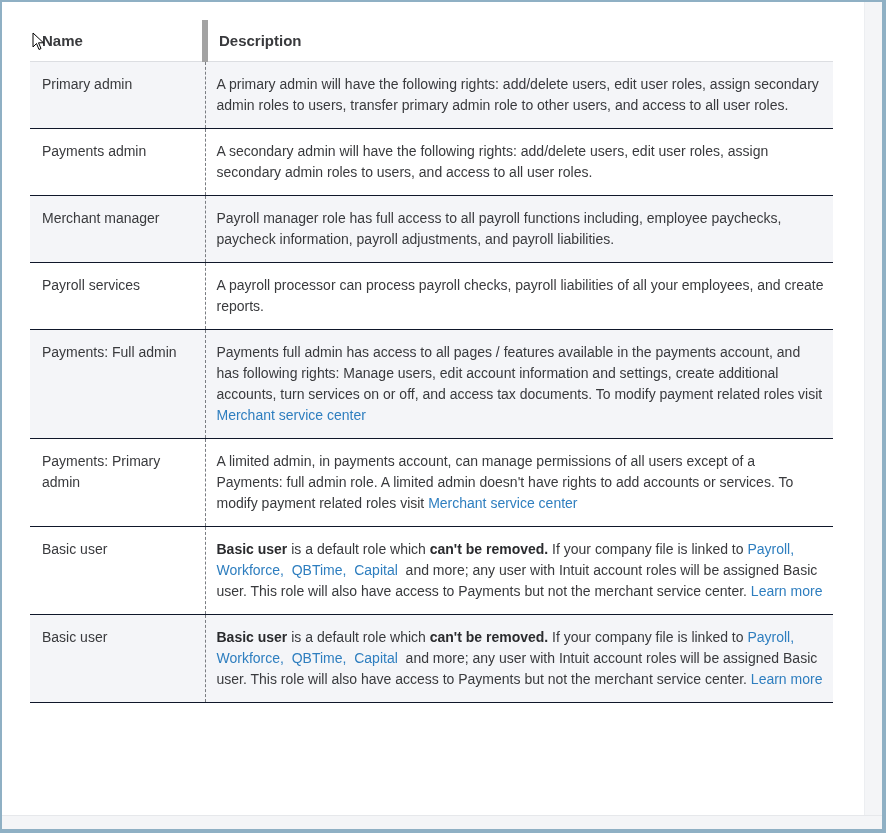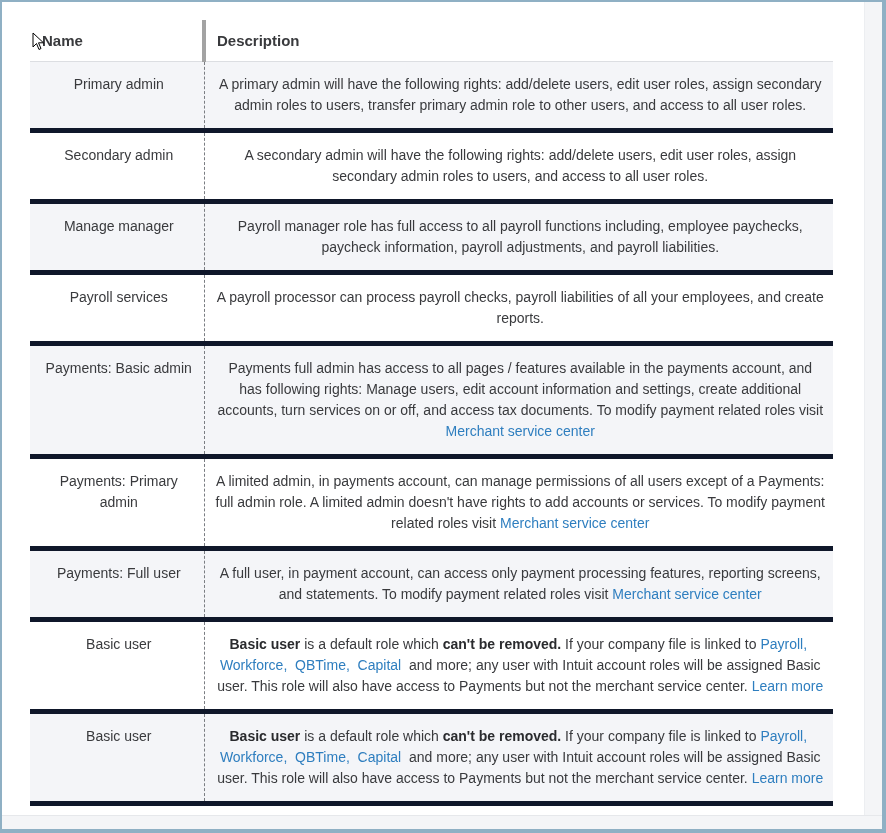--- a/index.html
+++ b/index.html
@@ -62,30 +62,29 @@
       font-size: 15px;
       color: #393a3d;
       height: 41px;
       padding: 0 0 0 0;
       vertical-align: middle;
       border-bottom: 1px solid #dcdee2;
     }
     th.col-name {
       width: 160px;
       padding-left: 12px !important;
-      border-right: 4px solid #a3a3a3;
+      border-right: 6px solid #a3a3a3;
     }
     th.col-desc {
       padding-left: 11px !important;
     }
     table.roles td {
       vertical-align: top;
       line-height: 21px;
-      border-bottom: 5px solid #0f172a;
-      text-align: center;
+      border-bottom: 1px solid #0f172a;
     }
     td.cell-name {
       padding: 12px 8px 12px 12px;
       border-right: 1px dashed #7a7d82;
       width: 140px;
     }
     td.cell-desc {
       padding: 12px 8px 12px 11px;
     }
     tr.alt td {
@@ -124,42 +123,38 @@
           <th class="col-name">Name</th>
           <th class="col-desc">Description</th>
         </tr>
       </thead>
       <tbody>
         <tr class="alt">
           <td class="cell-name">Primary admin</td>
           <td class="cell-desc">A primary admin will have the following rights: add/delete users, edit user roles, assign secondary admin roles to users, transfer primary admin role to other users, and access to all user roles.</td>
         </tr>
         <tr>
-          <td class="cell-name">Secondary admin</td>
+          <td class="cell-name">Payments admin</td>
           <td class="cell-desc">A secondary admin will have the following rights: add/delete users, edit user roles, assign secondary admin roles to users, and access to all user roles.</td>
         </tr>
         <tr class="alt">
-          <td class="cell-name">Manage manager</td>
+          <td class="cell-name">Merchant manager</td>
           <td class="cell-desc">Payroll manager role has full access to all payroll functions including, employee paychecks, paycheck information, payroll adjustments, and payroll liabilities.</td>
         </tr>
         <tr>
           <td class="cell-name">Payroll services</td>
           <td class="cell-desc">A payroll processor can process payroll checks, payroll liabilities of all your employees, and create reports.</td>
         </tr>
         <tr class="alt">
-          <td class="cell-name">Payments: Basic admin</td>
+          <td class="cell-name">Payments: Full admin</td>
           <td class="cell-desc"><span>Payments full admin has access to all pages / features available in the payments account, and has following rights: Manage users, edit account information and settings, create additional accounts, turn services on or off, and access tax documents. To modify payment related roles visit </span><span class="link">Merchant service center</span></td>
         </tr>
         <tr>
           <td class="cell-name">Payments: Primary admin</td>
           <td class="cell-desc"><span>A limited admin, in payments account, can manage permissions of all users except of a Payments: full admin role. A limited admin doesn't have rights to add accounts or services. To modify payment related roles visit </span><span class="link">Merchant service center</span></td>
-        </tr>
-        <tr class="alt">
-          <td class="cell-name">Payments: Full user</td>
-          <td class="cell-desc"><span>A full user, in payment account, can access only payment processing features, reporting screens, and statements. To modify payment related roles visit </span><span class="link">Merchant service center</span></td>
         </tr>
         <tr>
           <td class="cell-name">Basic user</td>
           <td class="cell-desc"><span class="bold">Basic user</span><span> is a default role which </span><span class="bold">can't be removed.</span><span> If your company file is linked to </span><span class="link">Payroll,</span>&nbsp; <span class="link">Workforce,</span>&nbsp; <span class="link">QBTime,</span>&nbsp; <span class="link">Capital</span>&nbsp;<span> and more; any user with Intuit account roles will be assigned Basic user. This role will also have access to Payments but not the merchant service center. </span><span class="link">Learn more</span></td>
         </tr>
         <tr class="alt">
           <td class="cell-name">Basic user</td>
           <td class="cell-desc"><span class="bold">Basic user</span><span> is a default role which </span><span class="bold">can't be removed.</span><span> If your company file is linked to </span><span class="link">Payroll,</span>&nbsp; <span class="link">Workforce,</span>&nbsp; <span class="link">QBTime,</span>&nbsp; <span class="link">Capital</span>&nbsp;<span> and more; any user with Intuit account roles will be assigned Basic user. This role will also have access to Payments but not the merchant service center. </span><span class="link">Learn more</span></td>
         </tr>
       </tbody>

